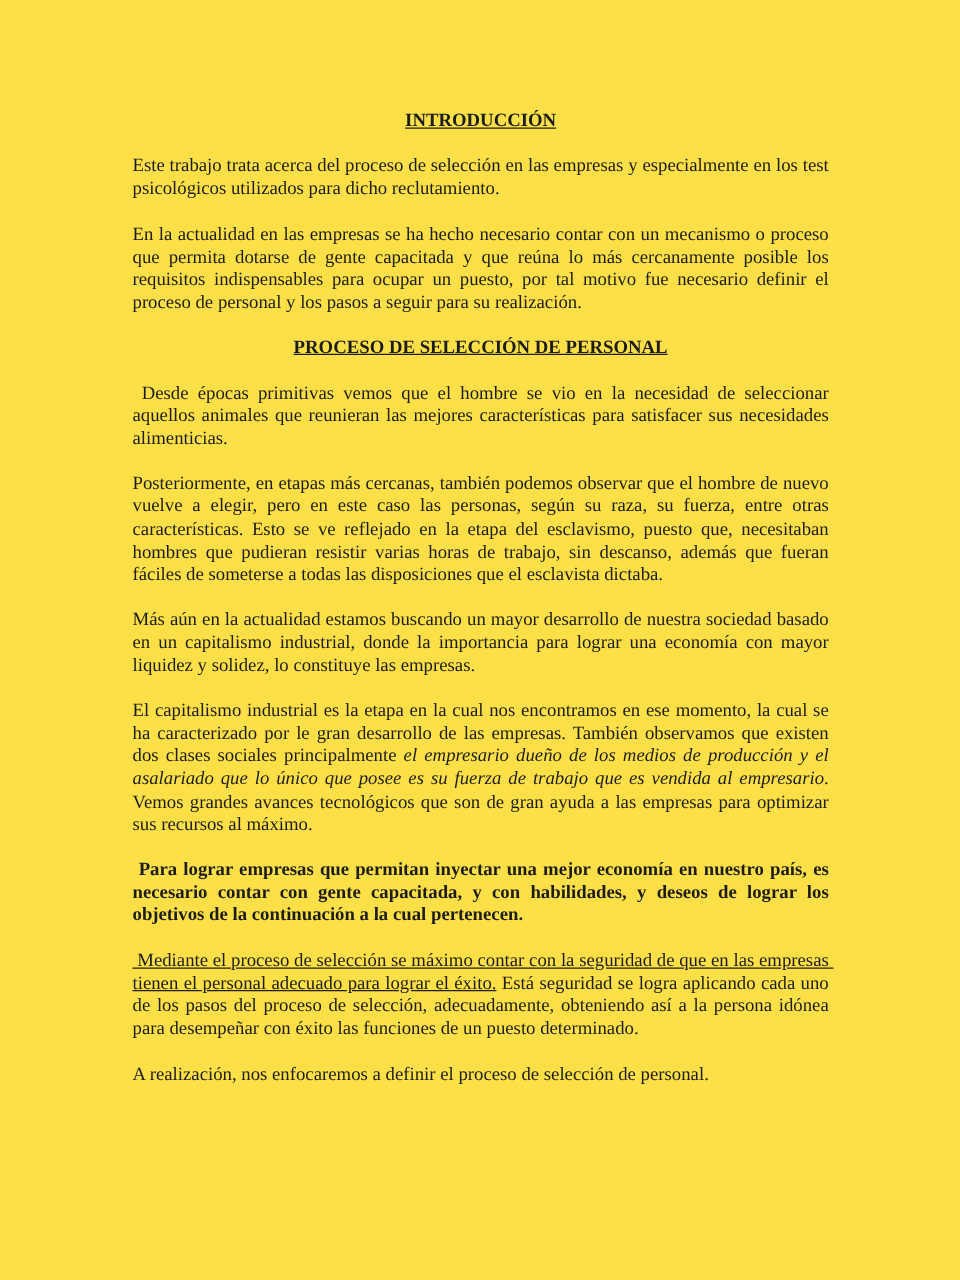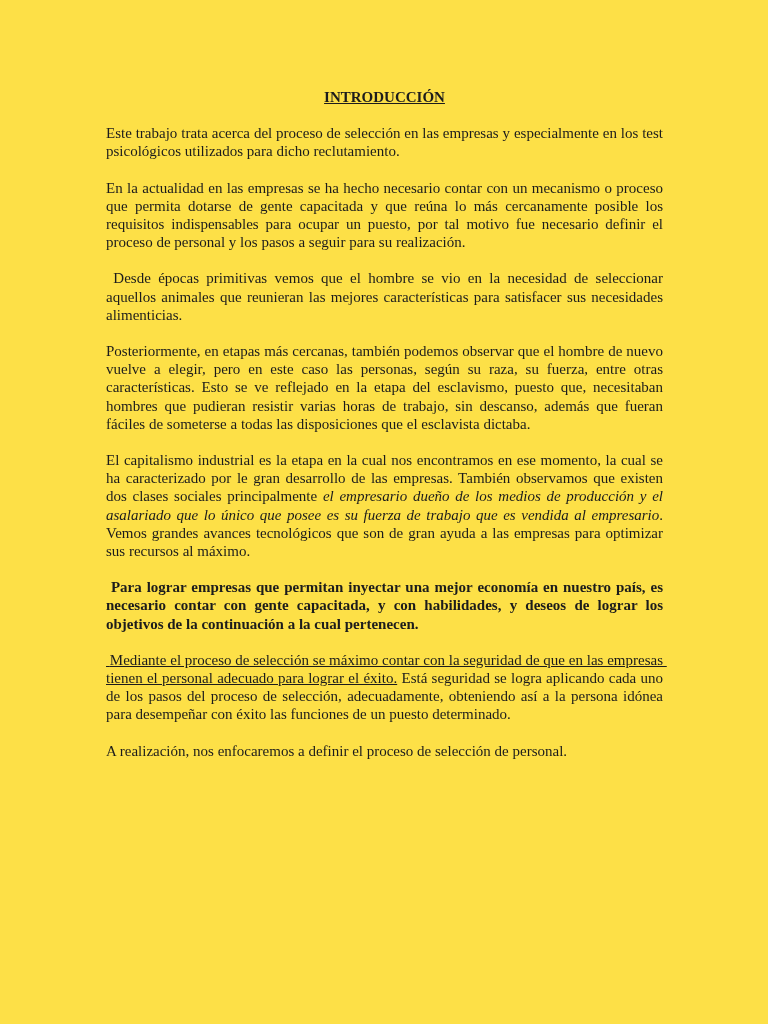--- a/index.html
+++ b/index.html
@@ -63,26 +63,28 @@
 <div class="viewport">
   <div class="doc-page">
     <div class="doc-content">
 
       <div class="heading-center first">INTRODUCCIÓN</div>
 
       <p>Este trabajo trata acerca del proceso de selección en las empresas y especialmente en los test psicológicos utilizados para dicho reclutamiento.</p>
 
       <p>En la actualidad en las empresas se ha hecho necesario contar con un mecanismo o proceso que permita dotarse de gente capacitada y que reúna lo más cercanamente posible los requisitos indispensables para ocupar un puesto, por tal motivo fue necesario definir el proceso de personal y los pasos a seguir para su realización.</p>
 
+      <div class="heading-center">PROCESO DE SELECCIÓN DE PERSONAL</div>
 
 
       <p> Desde épocas primitivas vemos que el hombre se vio en la necesidad de seleccionar aquellos animales que reunieran las mejores características para satisfacer sus necesidades alimenticias.</p>
 
       <p>Posteriormente, en etapas más cercanas, también podemos observar que el hombre de nuevo vuelve a elegir, pero en este caso las personas, según su raza, su fuerza, entre otras características. Esto se ve reflejado en la etapa del esclavismo, puesto que, necesitaban hombres que pudieran resistir varias horas de trabajo, sin descanso, además que fueran fáciles de someterse a todas las disposiciones que el esclavista dictaba.</p>
 
+      <p>Más aún en la actualidad estamos buscando un mayor desarrollo de nuestra sociedad basado en un capitalismo industrial, donde la importancia para lograr una economía con mayor liquidez y solidez, lo constituye las empresas.</p>
 
       <p><span>El capitalismo industrial es la etapa en la cual nos encontramos en ese momento, la cual se ha caracterizado por le gran desarrollo de las empresas. También observamos que existen dos clases sociales principalmente </span><span class="run-italic">el empresario dueño de los medios de producción y el asalariado que lo único que posee es su fuerza de trabajo que es vendida al empresario</span><span>. Vemos grandes avances tecnológicos que son de gran ayuda a las empresas para optimizar sus recursos al máximo.</span></p>
 
       <p class="para-bold"> Para lograr empresas que permitan inyectar una mejor economía en nuestro país, es necesario contar con gente capacitada, y con habilidades, y deseos de lograr los objetivos de la continuación a la cual pertenecen.</p>
 
       <p><span class="run-underline"> Mediante el proceso de selección se máximo contar con la seguridad de que en las empresas tienen el personal adecuado para lograr el éxito.</span><span> Está seguridad se logra aplicando cada uno de los pasos del proceso de selección, adecuadamente, obteniendo así a la persona idónea para desempeñar con éxito las funciones de un puesto determinado.</span></p>
 
       <p>A realización, nos enfocaremos a definir el proceso de selección de personal.</p>
 
     </div>

